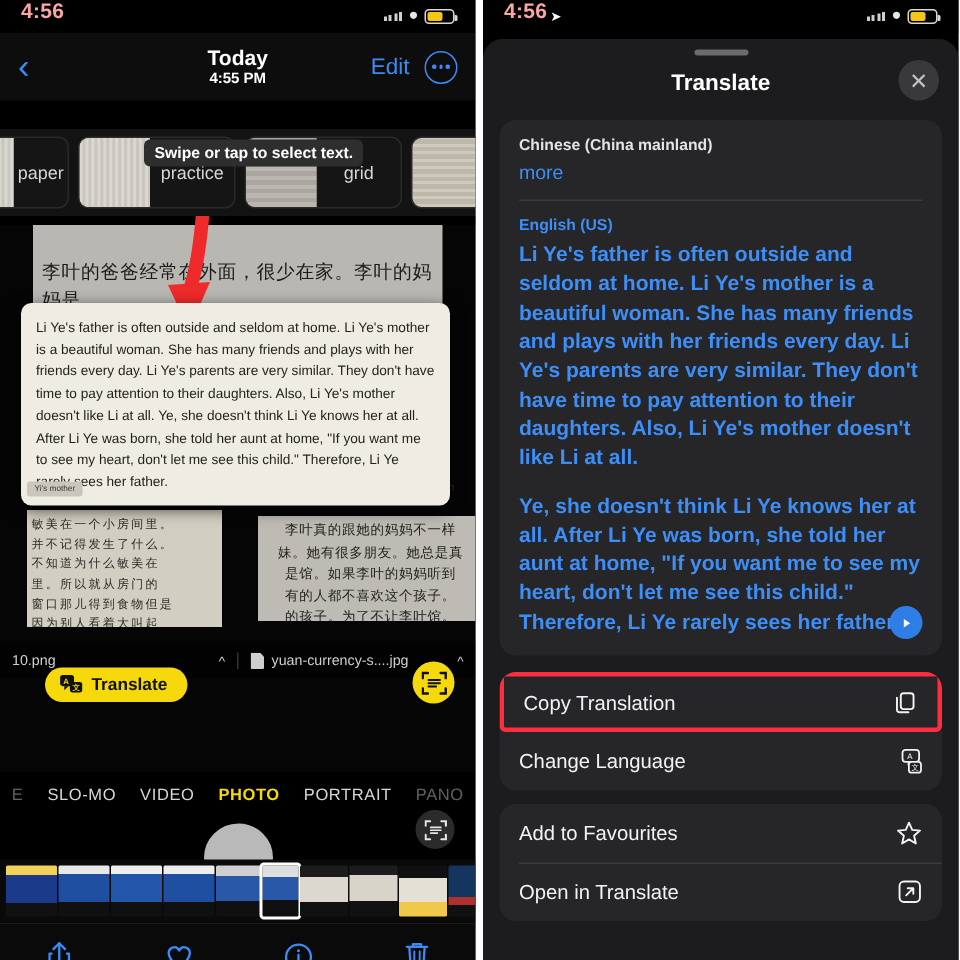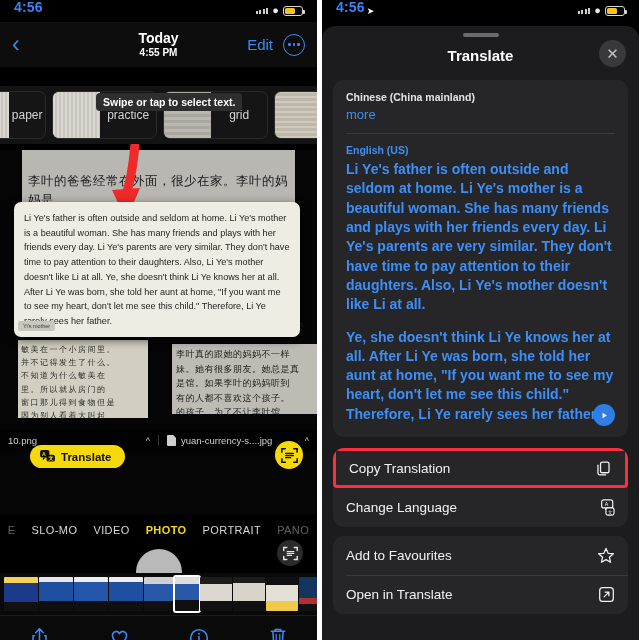--- a/index.html
+++ b/index.html
@@ -8,21 +8,21 @@
 
   .stage { position:relative; width:640px; height:640px; background:#fff; display:flex; gap:5px; }
 
   .phone { position:relative; width:317px; height:640px; background:#000; overflow:hidden; }
   .phone.left  { margin-left:0; }
   .phone.right { margin-left:0; }
 
   
   .statusbar { position:relative; height:22px; background:#000; display:flex;
                align-items:flex-end; padding:0 14px 1px 14px; }
-  .sb-time { color:#3b82f6; font-size:14px; font-weight:bold; letter-spacing:.2px;
+  .sb-time { color:#fca5a5; font-size:14px; font-weight:bold; letter-spacing:.2px;
              position:relative; top:-6px; }
   .sb-right { margin-left:auto; display:flex; align-items:center; gap:4px;
               position:relative; top:-5px; }
   .sb-sig { display:flex; gap:1.5px; align-items:flex-end; }
   .sb-sig i { display:block; width:2px; background:#cfcfcf; }
   .sb-sig i:nth-child(1){height:3px}.sb-sig i:nth-child(2){height:4px}
   .sb-sig i:nth-child(3){height:5px}.sb-sig i:nth-child(4){height:6px}
   .sb-wifi { color:#e8e8e8; font-size:11px; line-height:1; }
   .sb-batt { width:20px; height:10px; border:1.3px solid #d8d8d8; border-radius:3px;
              position:relative; padding:1px; }
@@ -90,21 +90,21 @@
                 background:#c9c6bd; color:#3c3a34; font-size:5.5px;
                 padding:2px 5px; border-radius:2px; }
   .wm { position:absolute; right:14px; top:176px; color:#6b3a3a; font-size:8px;
         opacity:.5; z-index:6; }
 
   .cn-hand { position:absolute; left:18px; top:196px; width:130px; height:78px;
              background:#d2cec1; overflow:hidden; padding:3px; }
   .cn-hand .row { color:#2b2b28; font-size:8px; line-height:1.65;
                   font-family:"DejaVu Sans", sans-serif; letter-spacing:1.5px; }
   .cn-print { position:absolute; left:172px; top:200px; width:150px; height:70px;
-              background:#bdbbb4; overflow:hidden; padding:3px 4px; }
+              background:#bdbbb4; overflow:hidden; padding:3px 4px;text-align:center; }
   .cn-print .row { color:#232320; font-size:9px; line-height:1.62;
                    font-family:"DejaVu Sans", sans-serif; letter-spacing:.5px;
                    white-space:nowrap; }
 
   .filebar { position:absolute; left:0; right:0; top:285px; height:23px;
              display:flex; align-items:center; background:rgba(0,0,0,.55); }
   .fb-item { flex:1; display:flex; align-items:center; gap:5px; padding:0 8px;
              color:#cfcfcf; font-size:9.5px; white-space:nowrap; overflow:hidden;
              border-right:1px solid #333; }
   .fb-item:last-child { border-right:none; }

